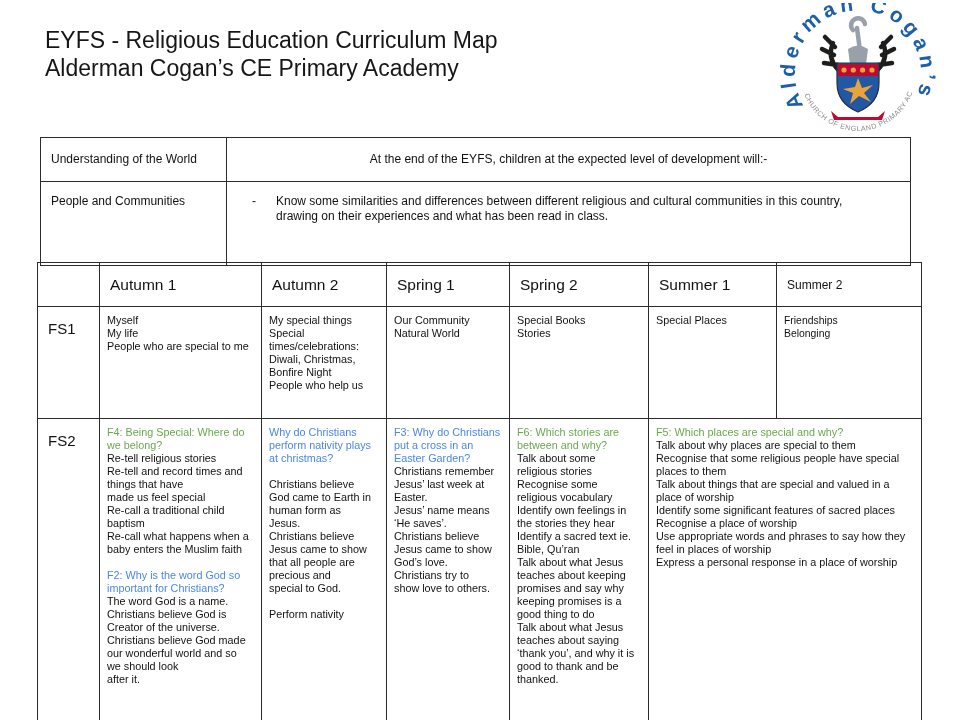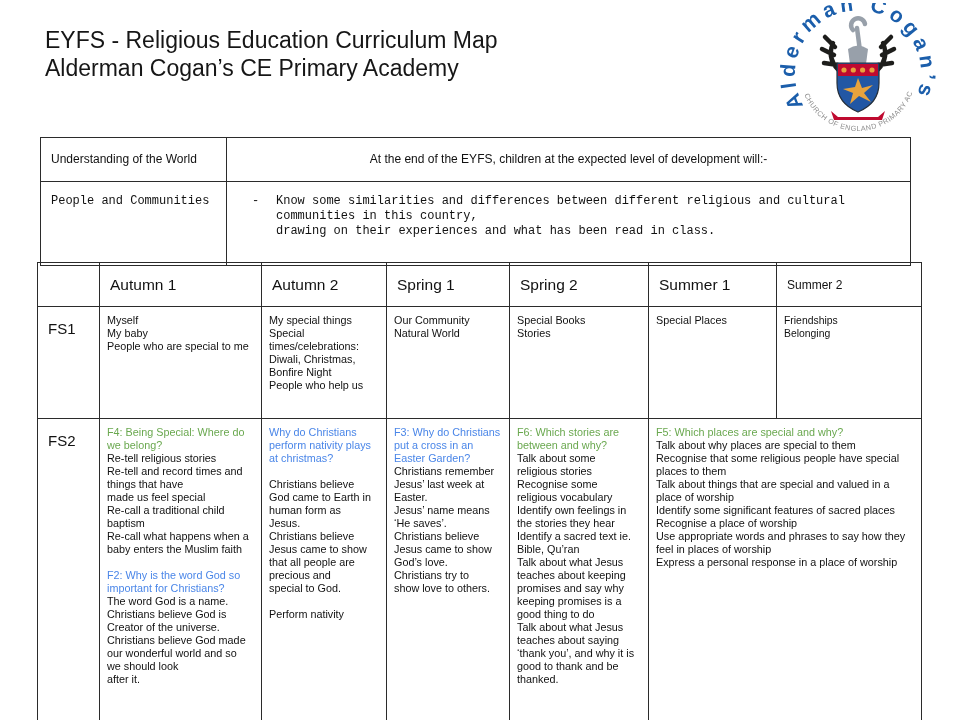--- a/index.html
+++ b/index.html
@@ -20,21 +20,21 @@
   .crest-gray-stroke{stroke:var(--crest-gray,#98a0aa);fill:none;stroke-width:4.5px;stroke-linecap:round;}
 
   
   table{border-collapse:collapse;table-layout:fixed;}
   td,th{border:1px solid var(--table-border,#2b2b2b);overflow:hidden;}
 
   .expect{position:absolute;left:40px;top:137px;width:871px;font-size:12px;line-height:15px;}
   .expect .lbl{padding-left:10px;}
   .expect tr.r1 td{height:41px;vertical-align:middle;}
   .expect tr.r1 .ctr{text-align:center;}
-  .expect tr.r2 td{height:70px;vertical-align:top;padding-top:12px;font-family:Liberation Mono, monospace;}
+  .expect tr.r2 td{height:70px;vertical-align:top;padding-top:12px;}
   .bullet-row{display:flex;}
   .bullet-dash{flex:0 0 24px;margin-left:24px;text-align:left;}
   .pre{white-space:pre-wrap;}
 
   .curr{position:absolute;left:37px;top:262px;width:884px;}
   .curr th{height:41px;font-weight:normal;font-size:15.5px;text-align:left;
            vertical-align:middle;padding-left:10px;}
   .curr th.altfont{font-size:12px;}
   .curr td{vertical-align:top;padding:7px 5px 7px 7px;font-size:10.8px;line-height:13px;}
   .curr tr.fs1row td{height:97px;}
@@ -128,21 +128,21 @@
       <th>Autumn 1</th>
       <th>Autumn 2</th>
       <th>Spring 1</th>
       <th>Spring 2</th>
       <th>Summer 1</th>
       <th class="altfont">Summer 2</th>
     </tr>
     <tr class="fs1row">
       <td class="rowlabel">FS1</td>
       <td class="pre">Myself
-My baby
+My life
 People who are special to me</td>
       <td class="pre">My special things
 Special
 times/celebrations:
 Diwali, Christmas,
 Bonfire Night
 People who help us</td>
       <td class="pre">Our Community
 Natural World</td>
       <td class="pre">Special Books

